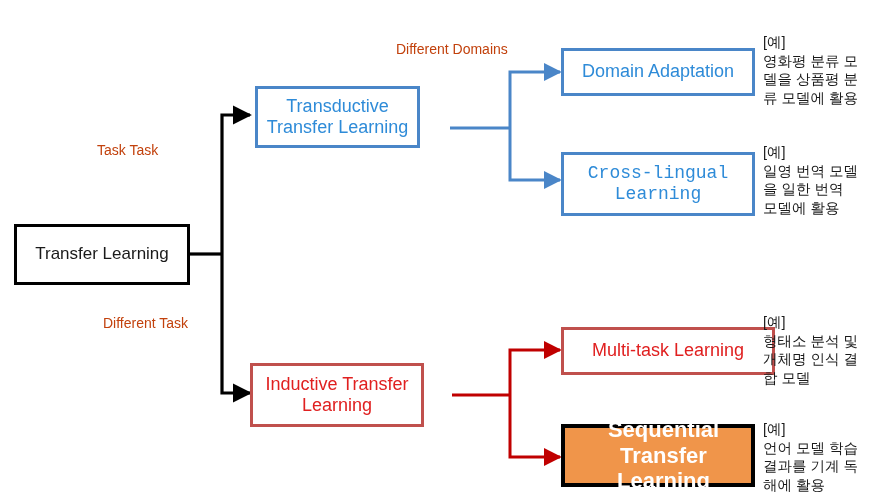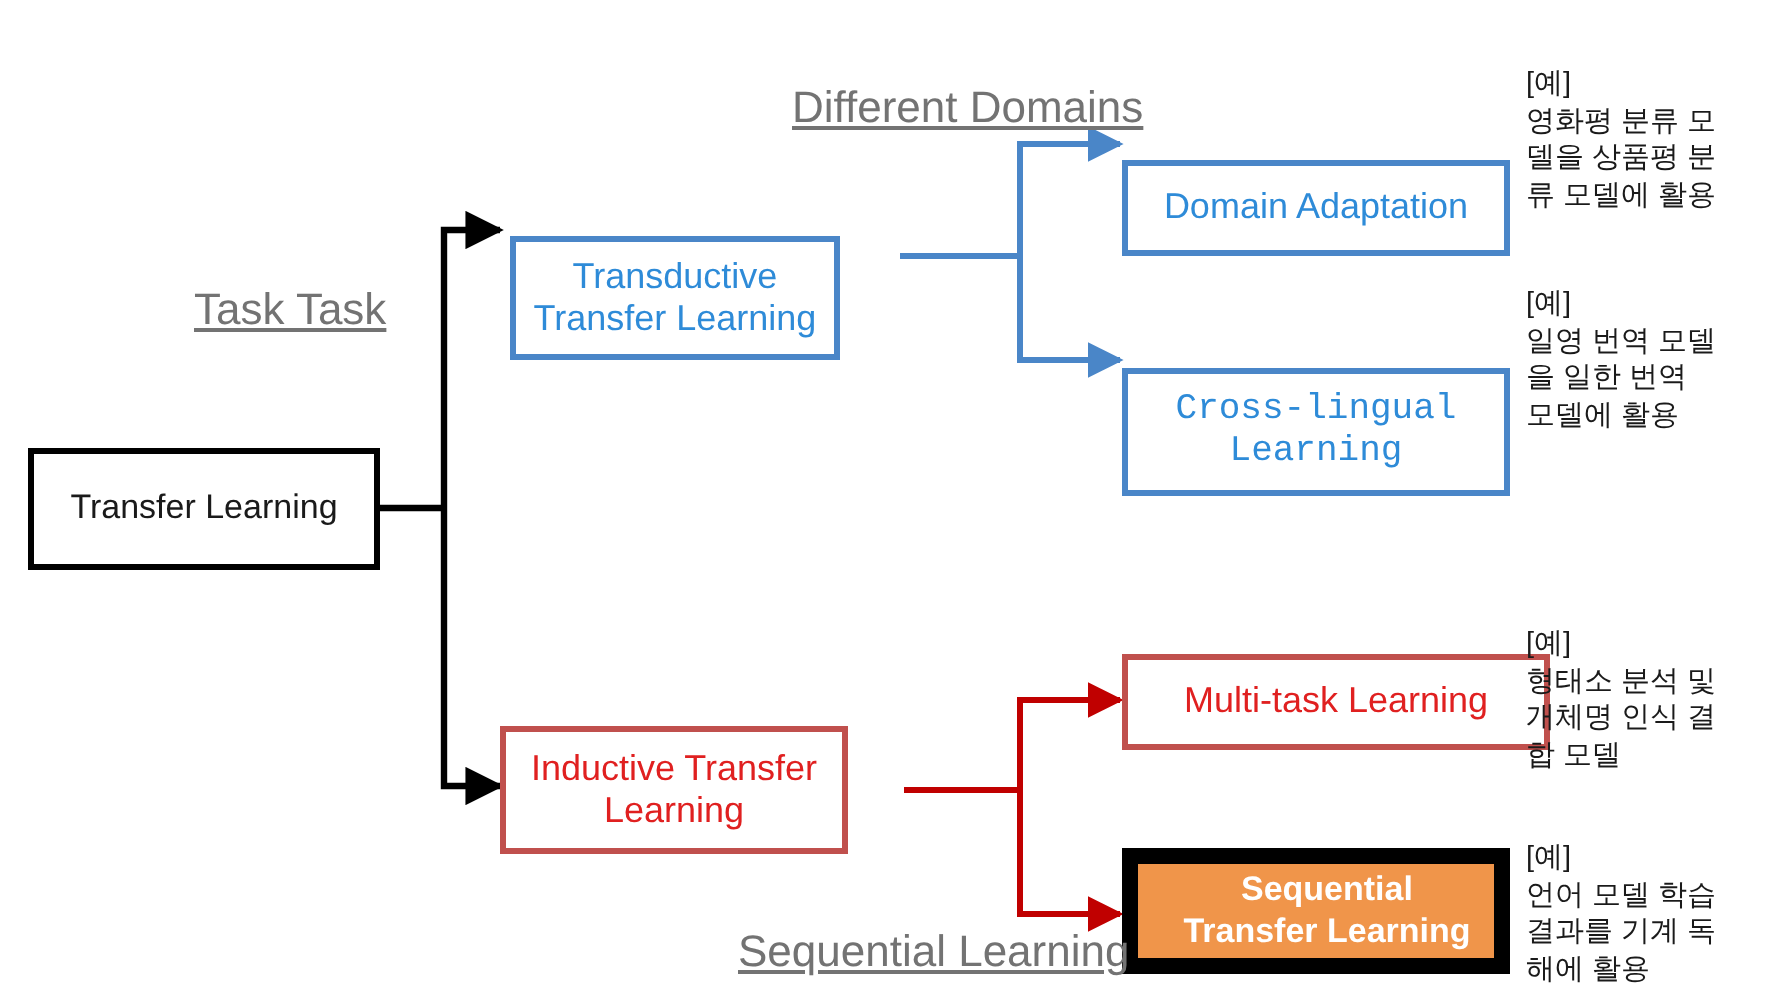--- a/index.html
+++ b/index.html
@@ -41,42 +41,40 @@
 
   .node-root {
     border: 3px solid #000000;
     color: #1a1a1a;
     font-size: 17px;
   }
   .node-blue {
     border: 3px solid #4a86c8;
     color: #2e8bd8;
     font-size: 18px;
-    margin-top: 32px;
   }
   .node-red {
     border: 3px solid #c0504d;
     color: #e02020;
     font-size: 18px;
   }
   .node-orange {
-    border: 8px solid #000000;
+    border: 4px solid #000000;
     background: #f0954a;
     color: #ffffff;
-    font-size: 17px;
+    font-size: 22px;
     font-weight: bold;
     padding-left: 11px;
   }
 
   .edge-label {
     position: absolute;
-    font-size: 22px;
-    color: #737373;
+    font-size: 14px;
+    color: #c2410c;
     white-space: nowrap;
-    text-decoration: underline;
   }
 
   .annotation {
     position: absolute;
     font-size: 14.5px;
     line-height: 1.28;
     color: #1a1a1a;
     white-space: pre-line;
     width: 128px;
   }
@@ -131,26 +129,26 @@
   <div class="node node-blue" style="left:561px; top:152px; width:194px; height:64px;font-family:Liberation Mono, monospace;">Cross-lingual
 Learning</div>
 
   <div class="node node-red" style="left:561px; top:327px; width:214px; height:48px;">Multi-task Learning</div>
 
   <div class="node node-orange" style="left:561px; top:424px; width:194px; height:63px;">Sequential
 Transfer Learning</div>
 
   <div class="edge-label" style="left:97px; top:142px;">Task Task</div>
 
+  <div class="edge-label" style="left:103px; top:315px;">Different Task</div>
 
   <div class="edge-label" style="left:396px; top:41px;">Different Domains</div>
 
 
 
-  <div class="edge-label" style="left:369px; top:463px;">Sequential Learning</div>
 
   <div class="annotation" style="left:763px; top:33px;">[예]
 영화평 분류 모
 델을 상품평 분
 류 모델에 활용</div>
 
   <div class="annotation" style="left:763px; top:143px;">[예]
 일영 번역 모델
 을 일한 번역
 모델에 활용</div>

